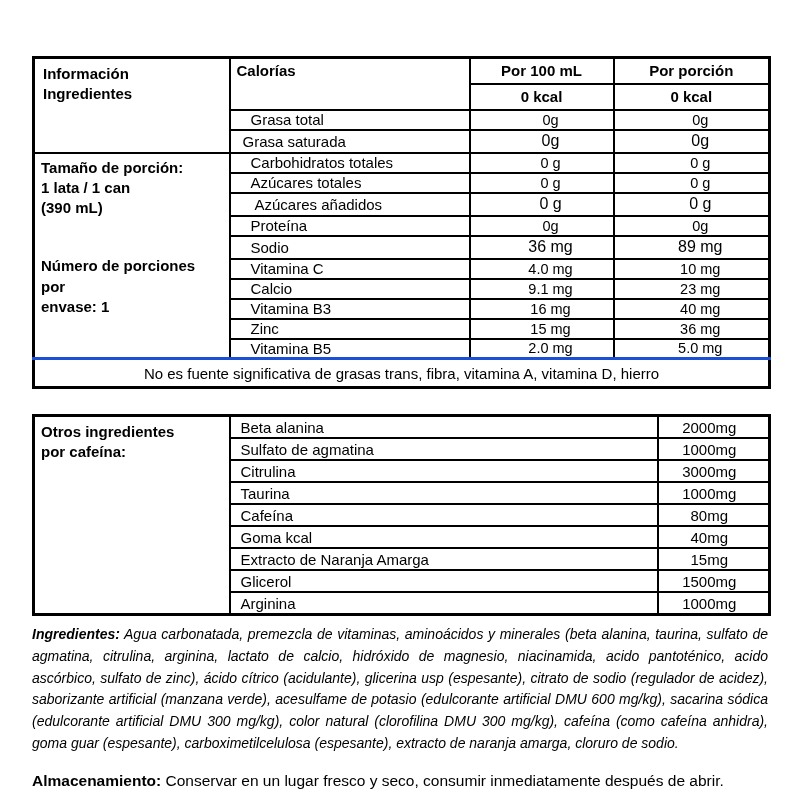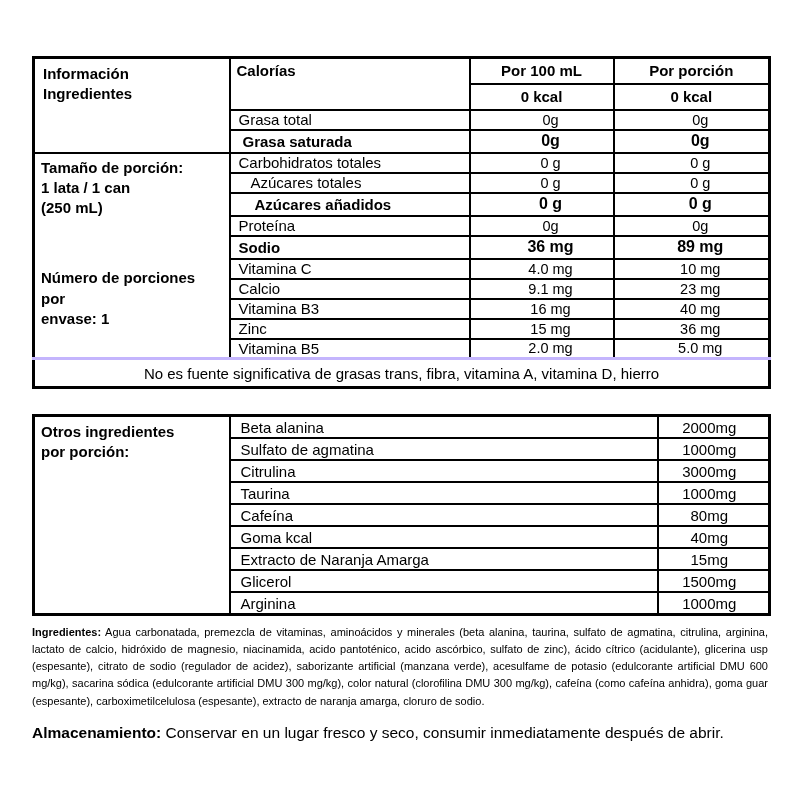--- a/index.html
+++ b/index.html
@@ -41,46 +41,46 @@
     margin-top: 14px;
   }
   .info-cell2 {
     vertical-align: top;
     font-weight: bold;
     font-size: 14.5px;
     line-height: 1.35;
     padding: 4px 6px 0 6px !important;
     white-space: normal !important;
   }
-  .servings-block { margin-top: 50px; }
+  .servings-block { margin-top: 38px; }
   .cal-cell {
     vertical-align: top;
     font-weight: bold;
     font-size: 17.5px;
     padding: 3px 6px !important;
   }
   .col-head, .kcal-cell {
     font-weight: bold;
     font-size: 16px;
     text-align: center;
   }
   .r-head1 { height: 26px; }
   .r-head2 { height: 26px; }
   .nrow { height: 20px; }
-  .nrow td.nname { text-align: left; padding-left: 8px; }
+  .nrow td.nname { text-align: left; padding-left: 20px; }
   .nrow td.nval { text-align: center; font-size: 14.5px; padding-left: 24px; }
   .brow { height: 23px; }
-  .brow td { font-weight: bold; }
+  .brow td { font-weight: normal; }
   .brow td.nval { font-size: 16px; }
   .name-saturada { font-size: 17px; padding-left: 12px !important; }
   .name-anadidos { font-size: 18px; padding-left: 24px !important; }
   .name-sodio { font-size: 17px; }
   .indent1 { padding-left: 20px !important; }
   .note-row td {
-    border-top: 3px solid #c4b5fd;
+    border-top: 3px solid #1d4ed8;
     text-align: center;
     font-size: 15px;
     height: 26px;
     white-space: normal !important;
   }
   
   .t2 { margin-top: 25px; }
   .t2 td { height: 20px; }
   .oi-label {
     vertical-align: top;
@@ -89,23 +89,24 @@
     line-height: 1.35;
     padding: 5px 6px 0 6px !important;
     white-space: normal !important;
   }
   .oi-name { font-size: 13.5px; padding-left: 10px !important; }
   .oi-amount { font-size: 13.5px; text-align: center; padding-right: 14px !important; }
   
   .para {
     margin-top: 8px;
     width: 736px;
-    font-size: 11px;
+    font-size: 14px;
     line-height: 1.56;
     text-align: justify;
+    font-style: italic;
   }
   .para b, .storage b { font-weight: bold; }
   .storage {
     margin-top: 1px;
     width: 736px;
     font-size: 15.5px;
     line-height: 1.56;
     text-align: left;
     white-space: nowrap;
   }
@@ -143,21 +144,21 @@
     </tr>
     <tr class="nrow brow">
       <td class="nname name-saturada">Grasa saturada</td>
       <td class="nval">0g</td>
       <td class="nval">0g</td>
     </tr>
     <tr class="nrow">
       <td class="info-cell2" rowspan="10">
         <div>Tamaño de porción:</div>
         <div>1 lata / 1 can</div>
-        <div>(250 mL)</div>
+        <div>(390 mL)</div>
         <div class="servings-block">
           <div>Número de porciones por</div>
           <div>envase: 1</div>
         </div>
       </td>
       <td class="nname">Carbohidratos totales</td>
       <td class="nval">0 g</td>
       <td class="nval">0 g</td>
     </tr>
     <tr class="nrow">
@@ -214,21 +215,21 @@
   <table class="t2">
     <colgroup>
         <col style="width:196px">
         <col style="width:428px">
         <col style="width:112px">
       </colgroup>
     <tbody>
         <tr>
       <td class="oi-label" rowspan="9">
         <div>Otros ingredientes</div>
-        <div>por porción:</div>
+        <div>por cafeína:</div>
       </td>
       <td class="oi-name">Beta alanina</td>
       <td class="oi-amount">2000mg</td>
     </tr>
     <tr>
       <td class="oi-name">Sulfato de agmatina</td>
       <td class="oi-amount">1000mg</td>
     </tr>
     <tr>
       <td class="oi-name">Citrulina</td>

